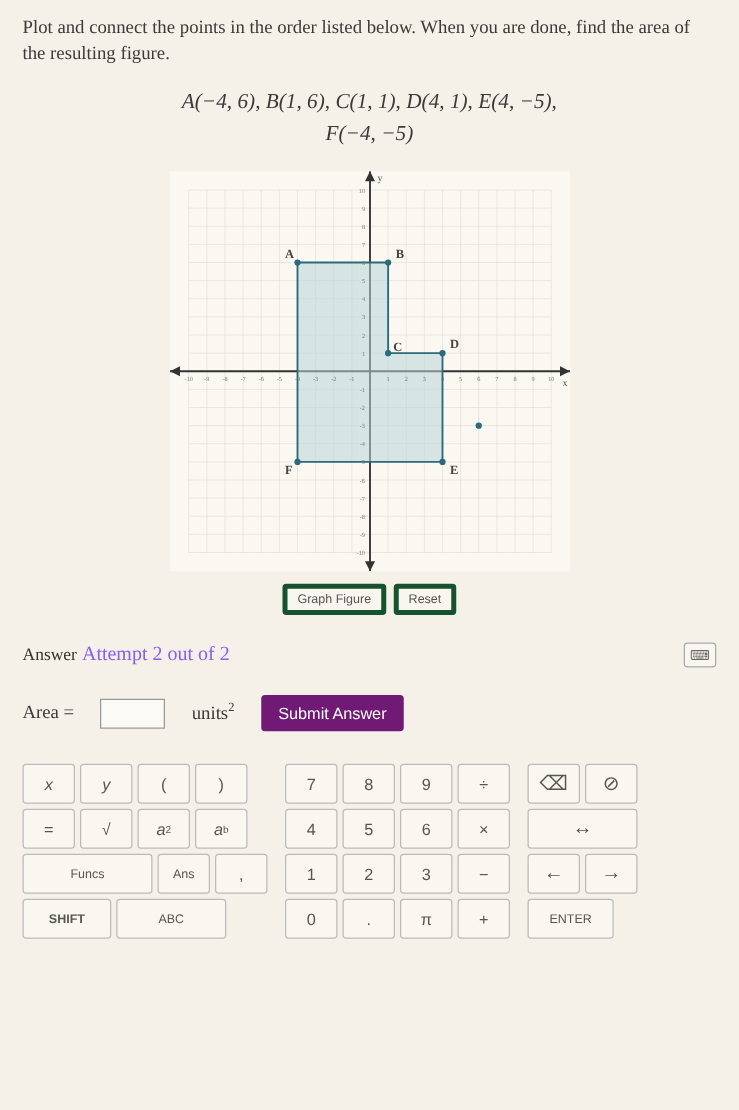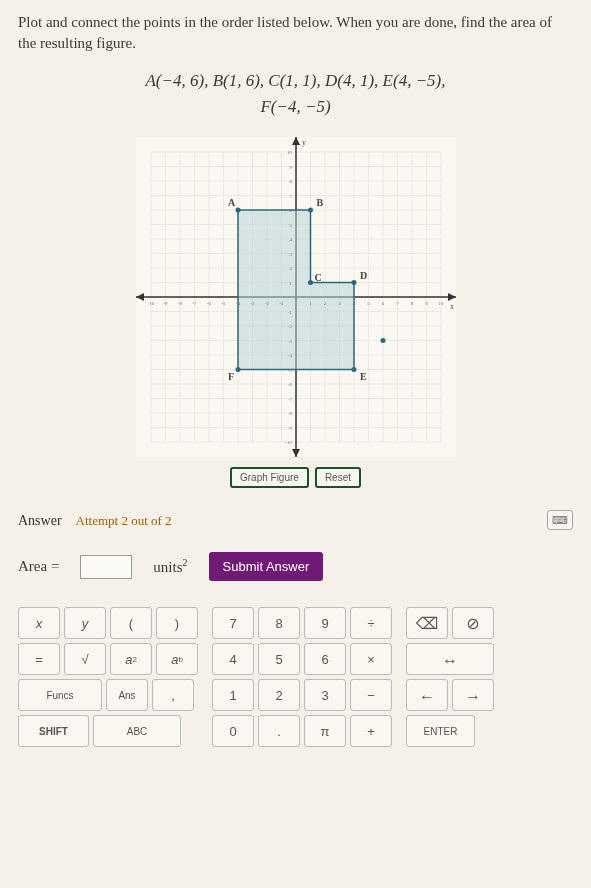--- a/index.html
+++ b/index.html
@@ -36,39 +36,39 @@
     .graph-buttons {
       display: flex;
       justify-content: center;
       gap: 6px;
       margin-bottom: 22px;
     }
     .small-btn {
       font-size: 10px;
       color: #555;
       background: #f9f6f0;
-      border: 2px solid #14532d;
+      border: 4px solid #14532d;
       padding: 3px 8px;
       border-radius: 3px;
       cursor: pointer;
     }
     .answer-row {
       display: flex;
       align-items: center;
       justify-content: space-between;
       margin-bottom: 22px;
     }
     .answer-label {
       font-size: 14px;
       color: #333;
     }
     .attempt {
-      font-size: 13px;
-      color: #a16207;
-      margin-left: 10px;
+      font-size: 16px;
+      color: #8b5cf6;
+      margin-left: 0;
     }
     .area-row {
       display: flex;
       align-items: center;
       gap: 21px;
       font-size: 15px;
       margin-bottom: 26px;
     }
     .area-input {
       width: 52px;
@@ -285,21 +285,21 @@
       <div class="key">
           <i>a</i>
           <sup>2</sup>
         </div>
       <div class="key">
           <i>a</i>
           <sup>b</sup>
         </div>
     </div>
     <div class="key-row">
-      <div class="key wide" style="width:84px;">Funcs</div>
+      <div class="key wide" style="width:104px;">Funcs</div>
       <div class="key" style="font-size:10px;">Ans</div>
       <div class="key">,</div>
     </div>
     <div class="key-row">
       <div class="key wide" style="width:71px;font-weight:bold;">SHIFT</div>
       <div class="key wide" style="width:88px;">ABC</div>
     </div>
   </div>
 
   <div class="key-section">

